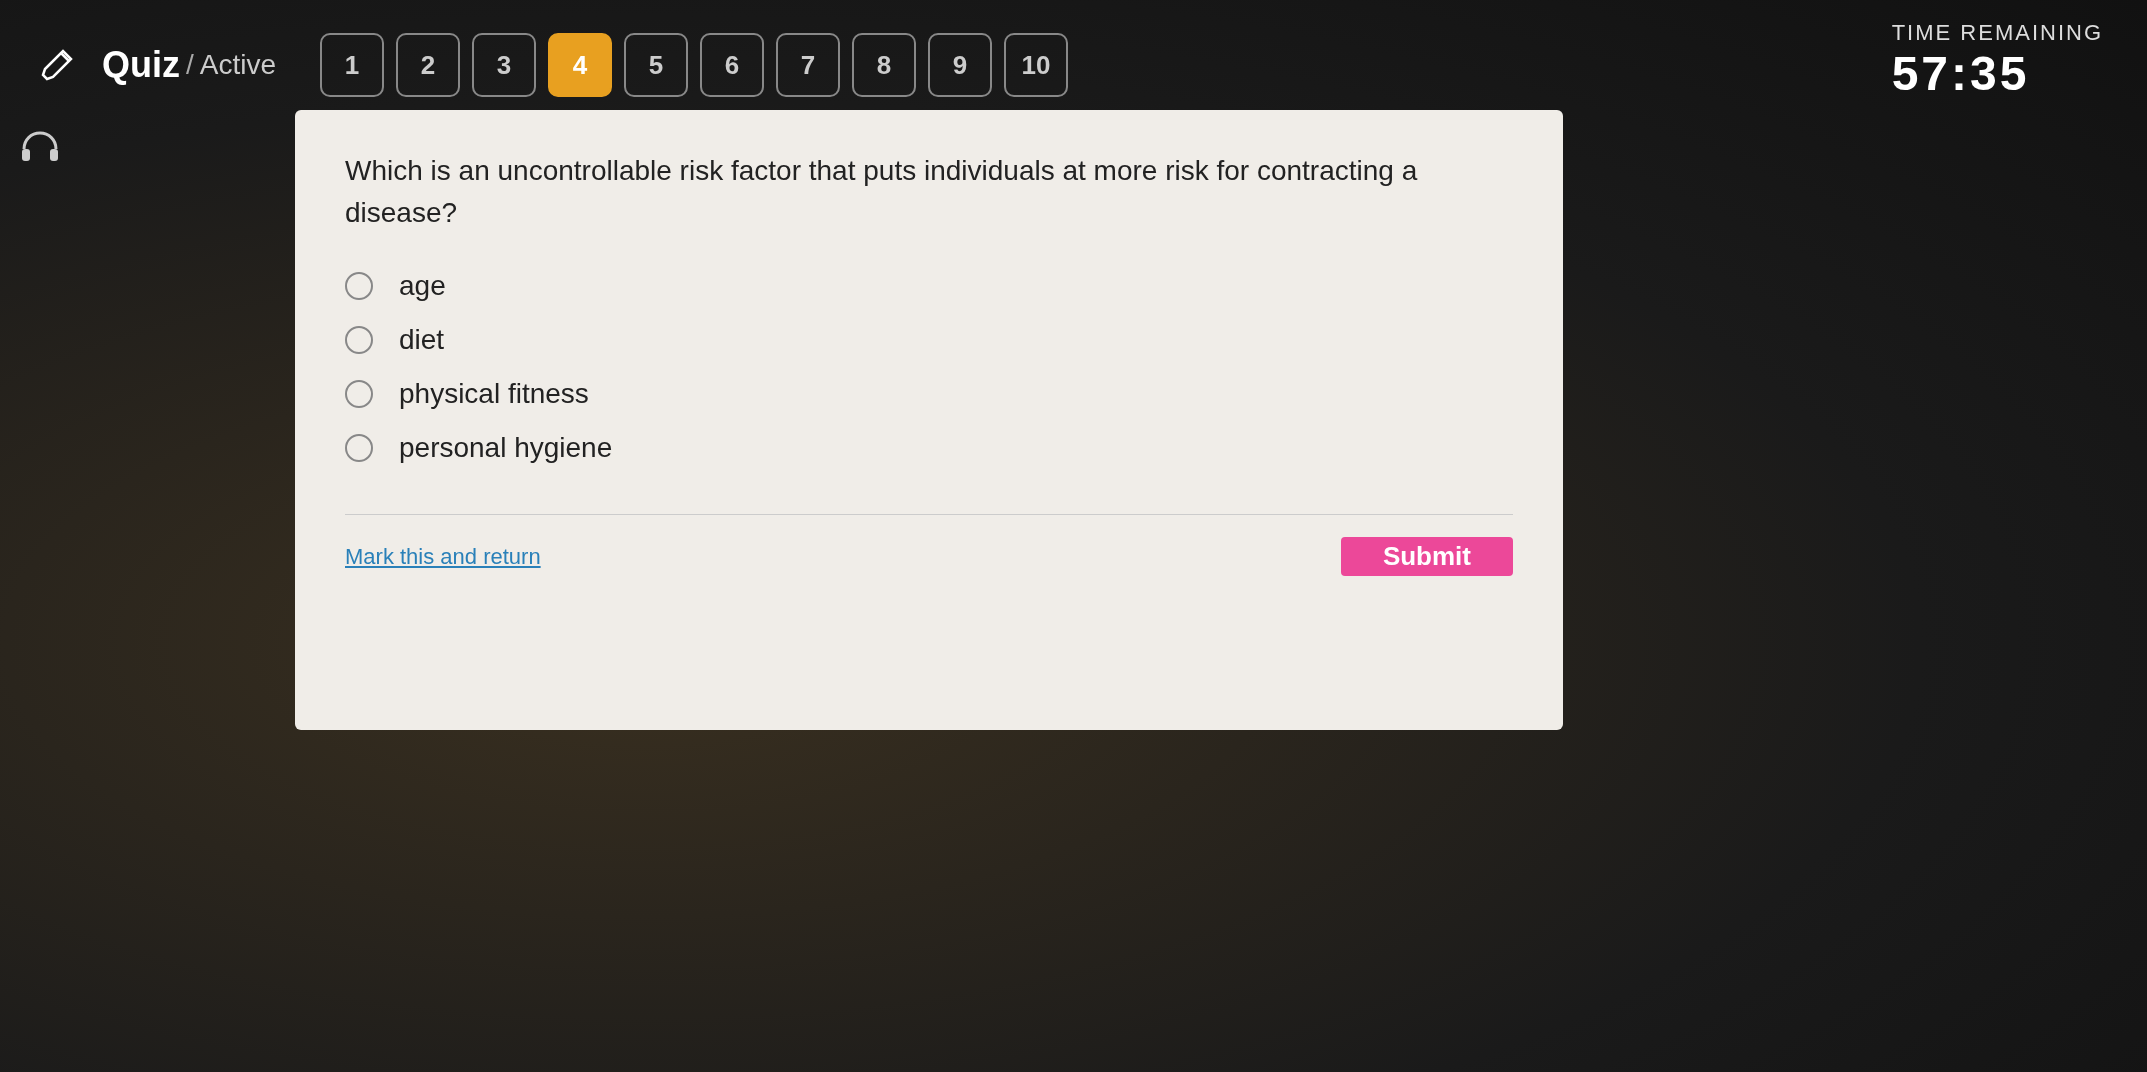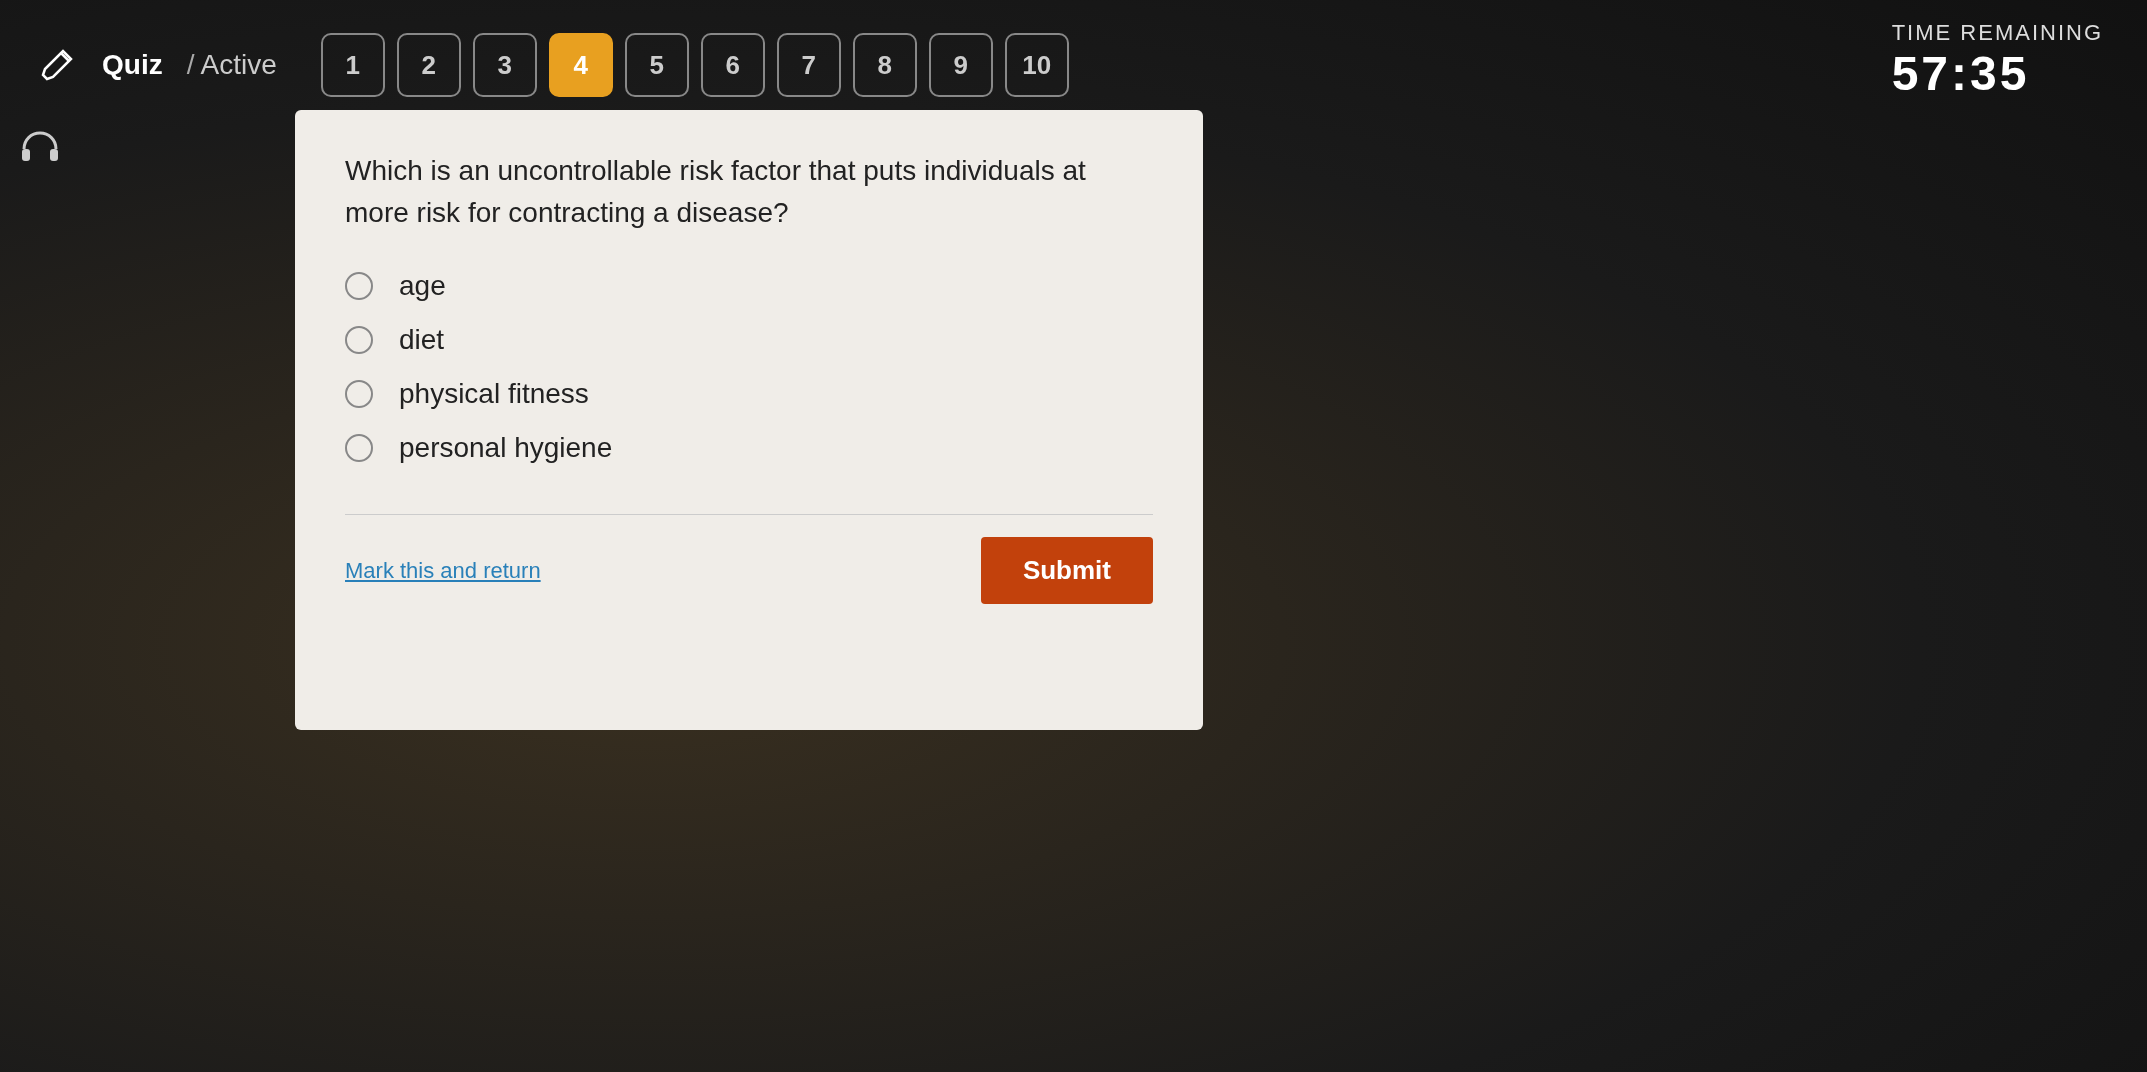--- a/index.html
+++ b/index.html
@@ -28,23 +28,23 @@
       right: 0;
       height: 130px;
       display: flex;
       align-items: center;
       padding: 18px 30px;
       z-index: 10;
     }
 
     .quiz-label {
       color: #fff;
-      font-size: 28px;
-      font-weight: bold;
-      margin-right: 24px;
+      font-size: 36px;
+      font-weight: bold;
+      margin-right: 6px;
     }
 
     .active-label {
       color: #ccc;
       font-size: 28px;
       margin-right: 44px;
     }
 
     .slash {
       color: #aaa;
@@ -142,21 +142,21 @@
       color: #ccc;
       font-size: 30px;
       cursor: pointer;
     }
 
     
     .quiz-card {
       position: absolute;
       top: 110px;
       left: 295px;
-      width: 908px;
+      width: 1268px;
       background: #f0ede8;
       border-radius: 6px;
       padding: 40px 50px 30px 50px;
       z-index: 5;
       min-height: 620px;
     }
 
     .question-text {
       font-size: 28px;
       color: #222;
@@ -223,24 +223,24 @@
       border: none;
       padding: 18px 48px;
       font-size: 26px;
       font-weight: bold;
       cursor: pointer;
       clip-path: polygon(0 0, 90% 0, 100% 50%, 90% 100%, 0 100%);
       border-radius: 4px;
     }
 
     .submit-btn {
-      background: #c2410c;
+      background: #ec4899;
       color: #fff;
       border: none;
-      padding: 18px 42px;
+      padding: 4px 42px;
       font-size: 26px;
       font-weight: bold;
       cursor: pointer;
       border-radius: 4px;
     }
   </style>
 </head>
 <body>
 
 <div class="bg"></div>

